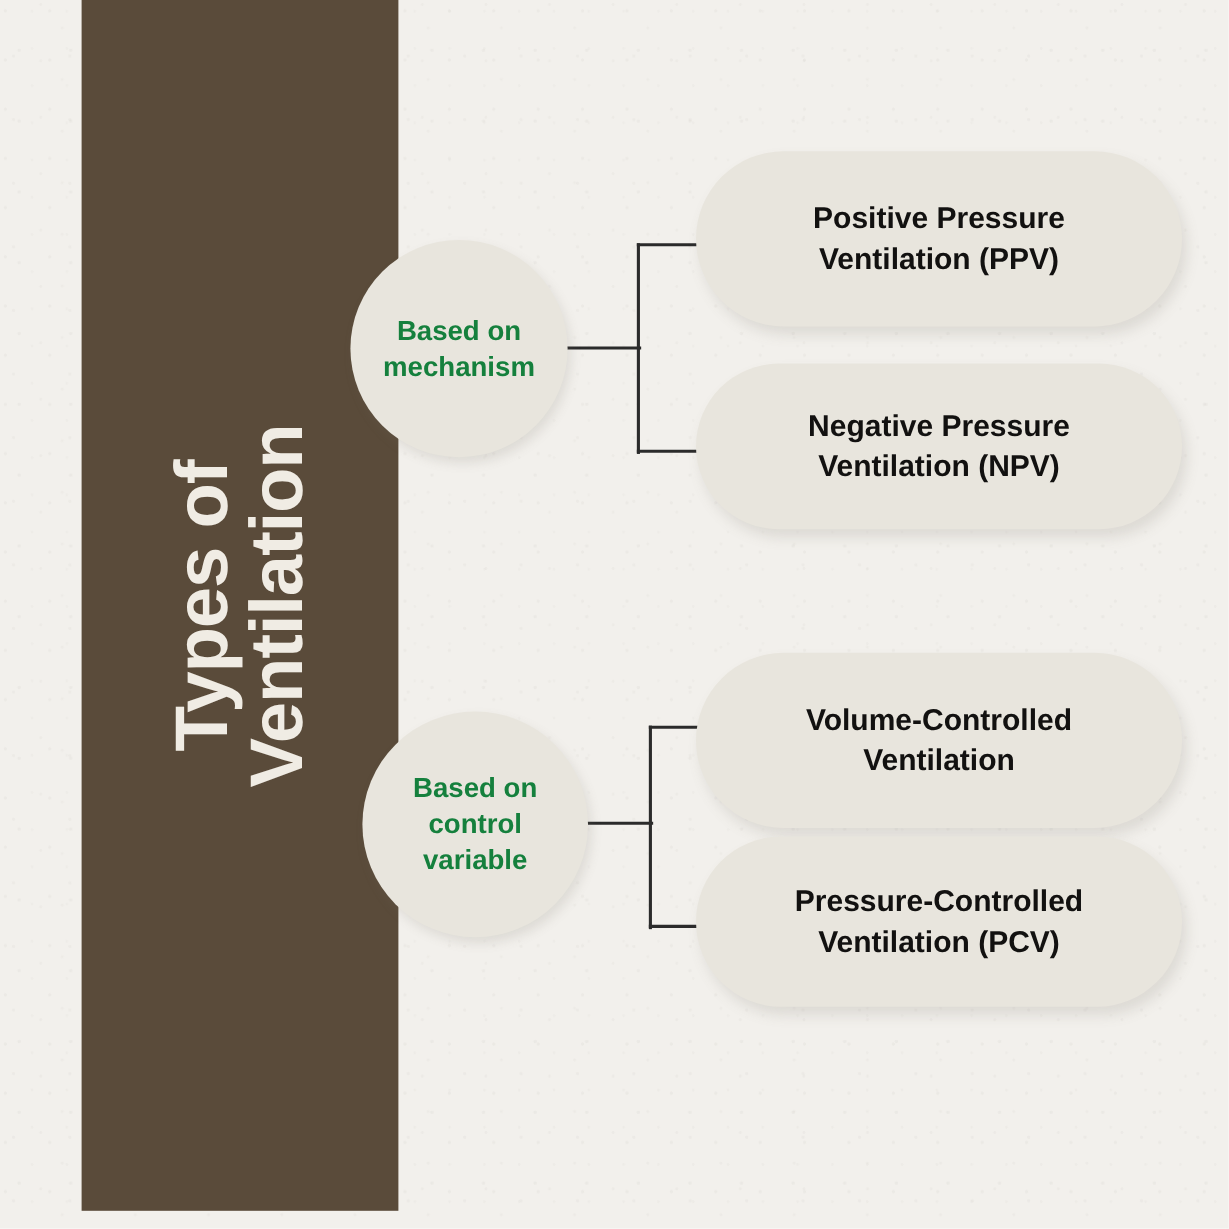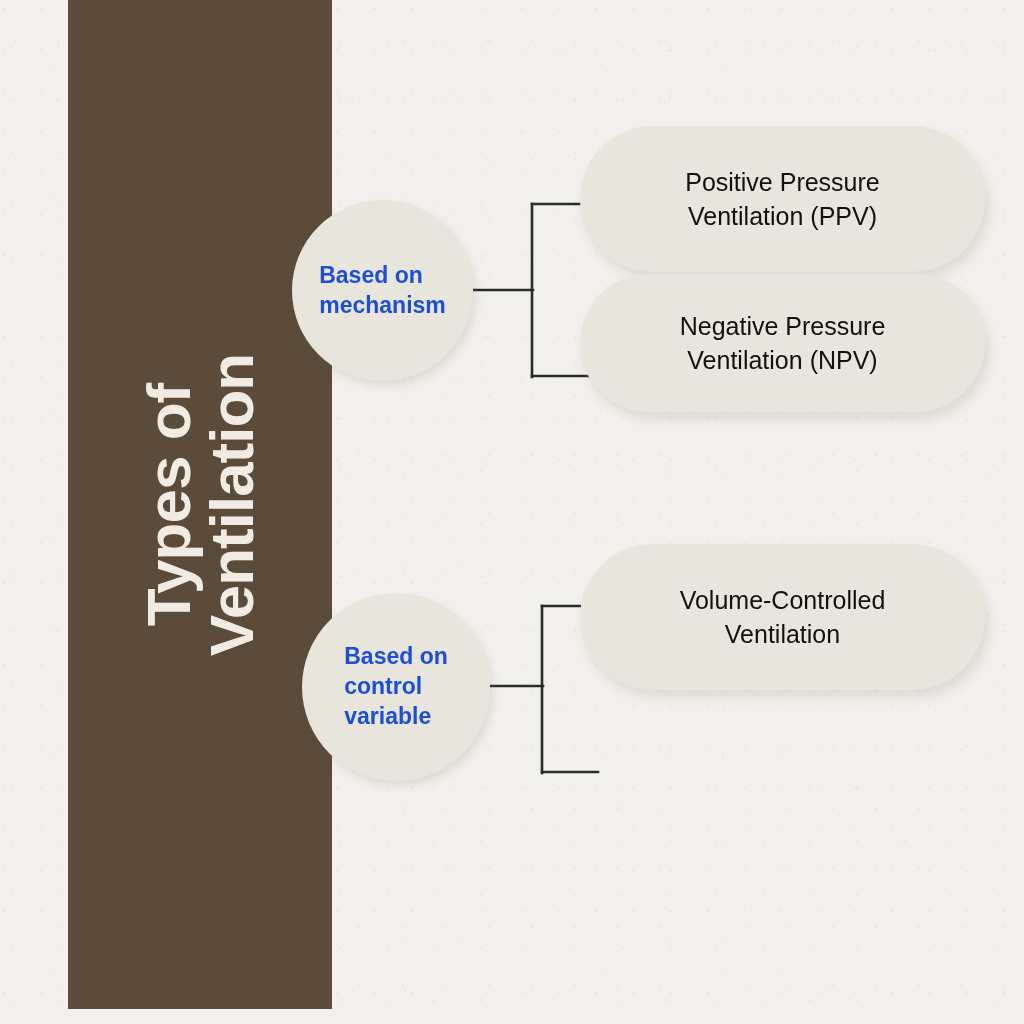--- a/index.html
+++ b/index.html
@@ -67,22 +67,22 @@
 
   
   .circle-node {
     position: absolute;
     border-radius: 50%;
     background-color: #e8e5dd;
     box-shadow: 3px 5px 9px rgba(120,112,100,0.16);
     display: flex;
     align-items: center;
     justify-content: center;
-    text-align: left;
-    color: #1d4ed8;
+    text-align: center;
+    color: #15803d;
     font-weight: 700;
   }
   .circle-node .node-label {
     display: block;
     padding: 0 12px;
     line-height: 1.30;
     white-space: pre-line;
   }
 
   #circle-mechanism {
@@ -106,32 +106,32 @@
     left: 580px;
     width: 405px;
     border-radius: 75px;
     background-color: #e8e5dd;
     box-shadow: 4px 7px 11px rgba(120,112,100,0.17);
     display: flex;
     align-items: center;
     justify-content: center;
     text-align: center;
     color: #121110;
-    font-weight: 400;
+    font-weight: 700;
     font-size: 25px;
   }
   .pill-node .node-label {
     display: block;
     padding: 0 26px;
     line-height: 1.38;
     white-space: pre-line;
   }
 
   #pill-ppv { top: 126px; height: 146px; }
-  #pill-npv { top: 274px; height: 138px; }
+  #pill-npv { top: 303px; height: 138px; }
   #pill-vcv { top: 544px; height: 146px; }
   #pill-pcv { top: 697px; height: 142px; }
 
   
   #connectors {
     position: absolute;
     left: 0;
     top: 0;
     width: 1024px;
     height: 1024px;
@@ -186,14 +186,18 @@
   <div class="pill-node" id="pill-npv">
     <span class="node-label">Negative Pressure
 Ventilation (NPV)</span>
   </div>
 
   <div class="pill-node" id="pill-vcv">
     <span class="node-label">Volume-Controlled
 Ventilation</span>
   </div>
 
+  <div class="pill-node" id="pill-pcv">
+    <span class="node-label">Pressure-Controlled
+Ventilation (PCV)</span>
+  </div>
 
 </div>
 
 </body></html>

